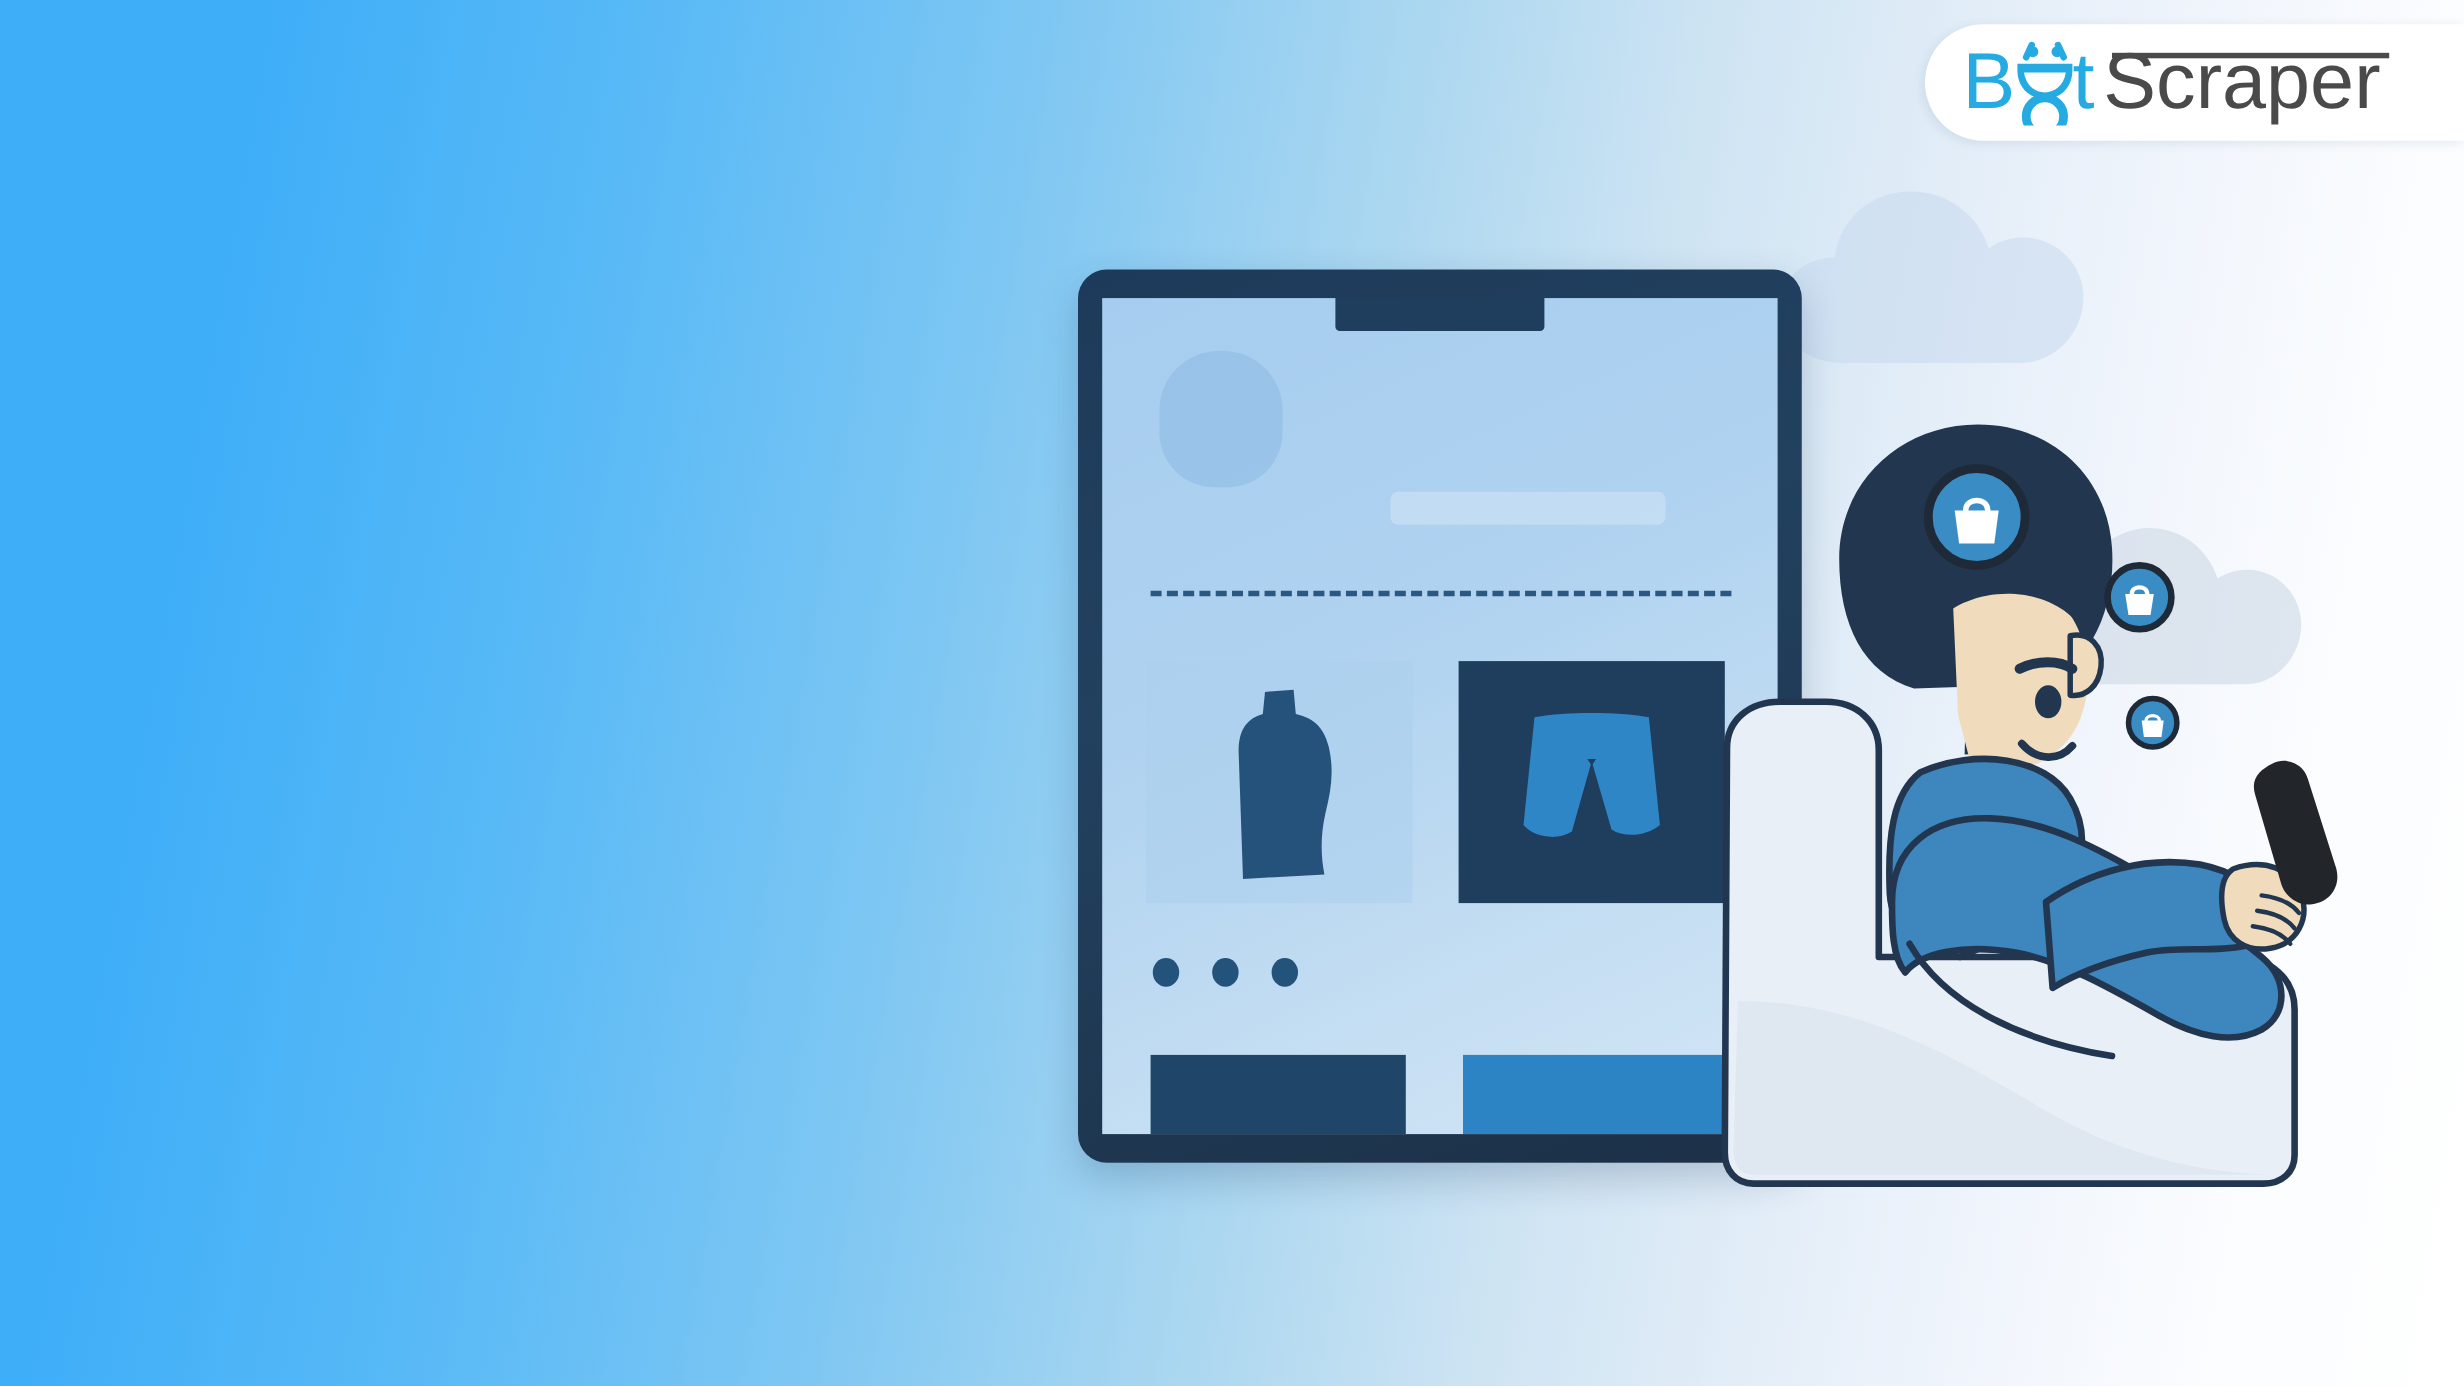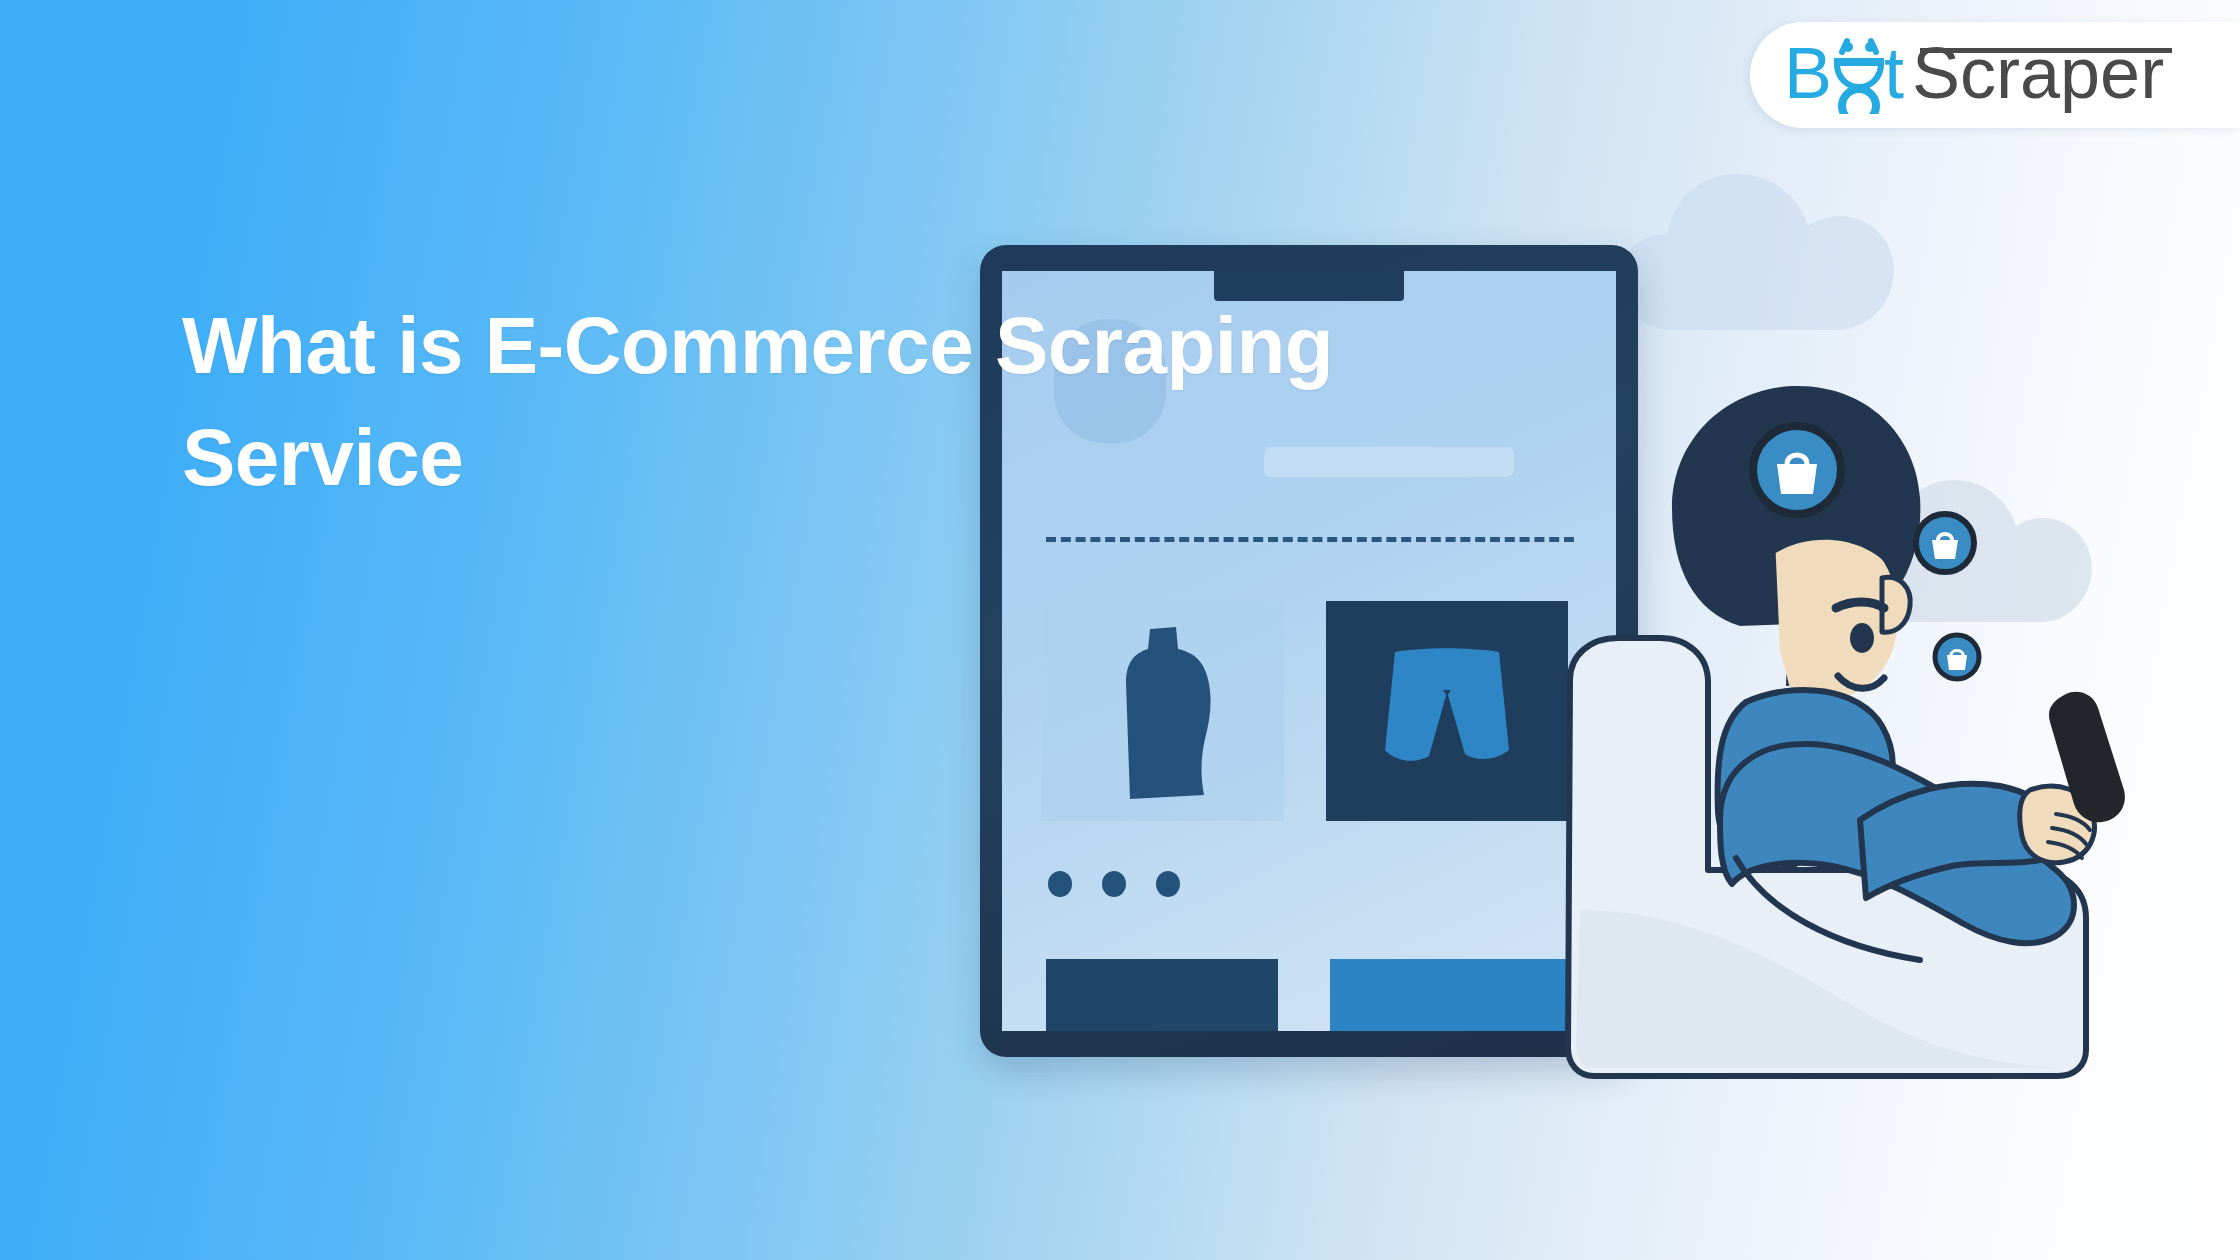--- a/index.html
+++ b/index.html
@@ -156,24 +156,20 @@
              C171 44 199 66 208 96 C216 90 227 86 239 86 C269 86 294 110 294 140
              C294 172 269 200 236 200 Z" fill="#C6D9EE" opacity="0.55"></path>
   </svg>
 
   <svg class="cloud" style="left:1830px; top:440px;" width="300" height="230" viewBox="0 0 300 230">
     <path d="M68 182 C38 182 18 160 18 136 C18 112 38 94 62 94 C66 64 92 40 124 40
              C154 40 178 60 186 86 C194 81 203 78 213 78 C240 78 262 100 262 128
              C262 156 240 182 212 182 Z" fill="#D3DEE9" opacity="0.72"></path>
   </svg>
 
-  <div id="headline">
-    <span class="hl-line">What is E-Commerce Scraping</span>
-    <span class="hl-line">Service</span>
-  </div>
 
   <div id="tablet">
     <div id="tablet-body"></div>
 
     <div id="tablet-screen">
       <div id="tablet-notch"></div>
 
       <div id="avatar-ph"></div>
       <div id="title-ph"></div>
       <div id="divider"></div>

